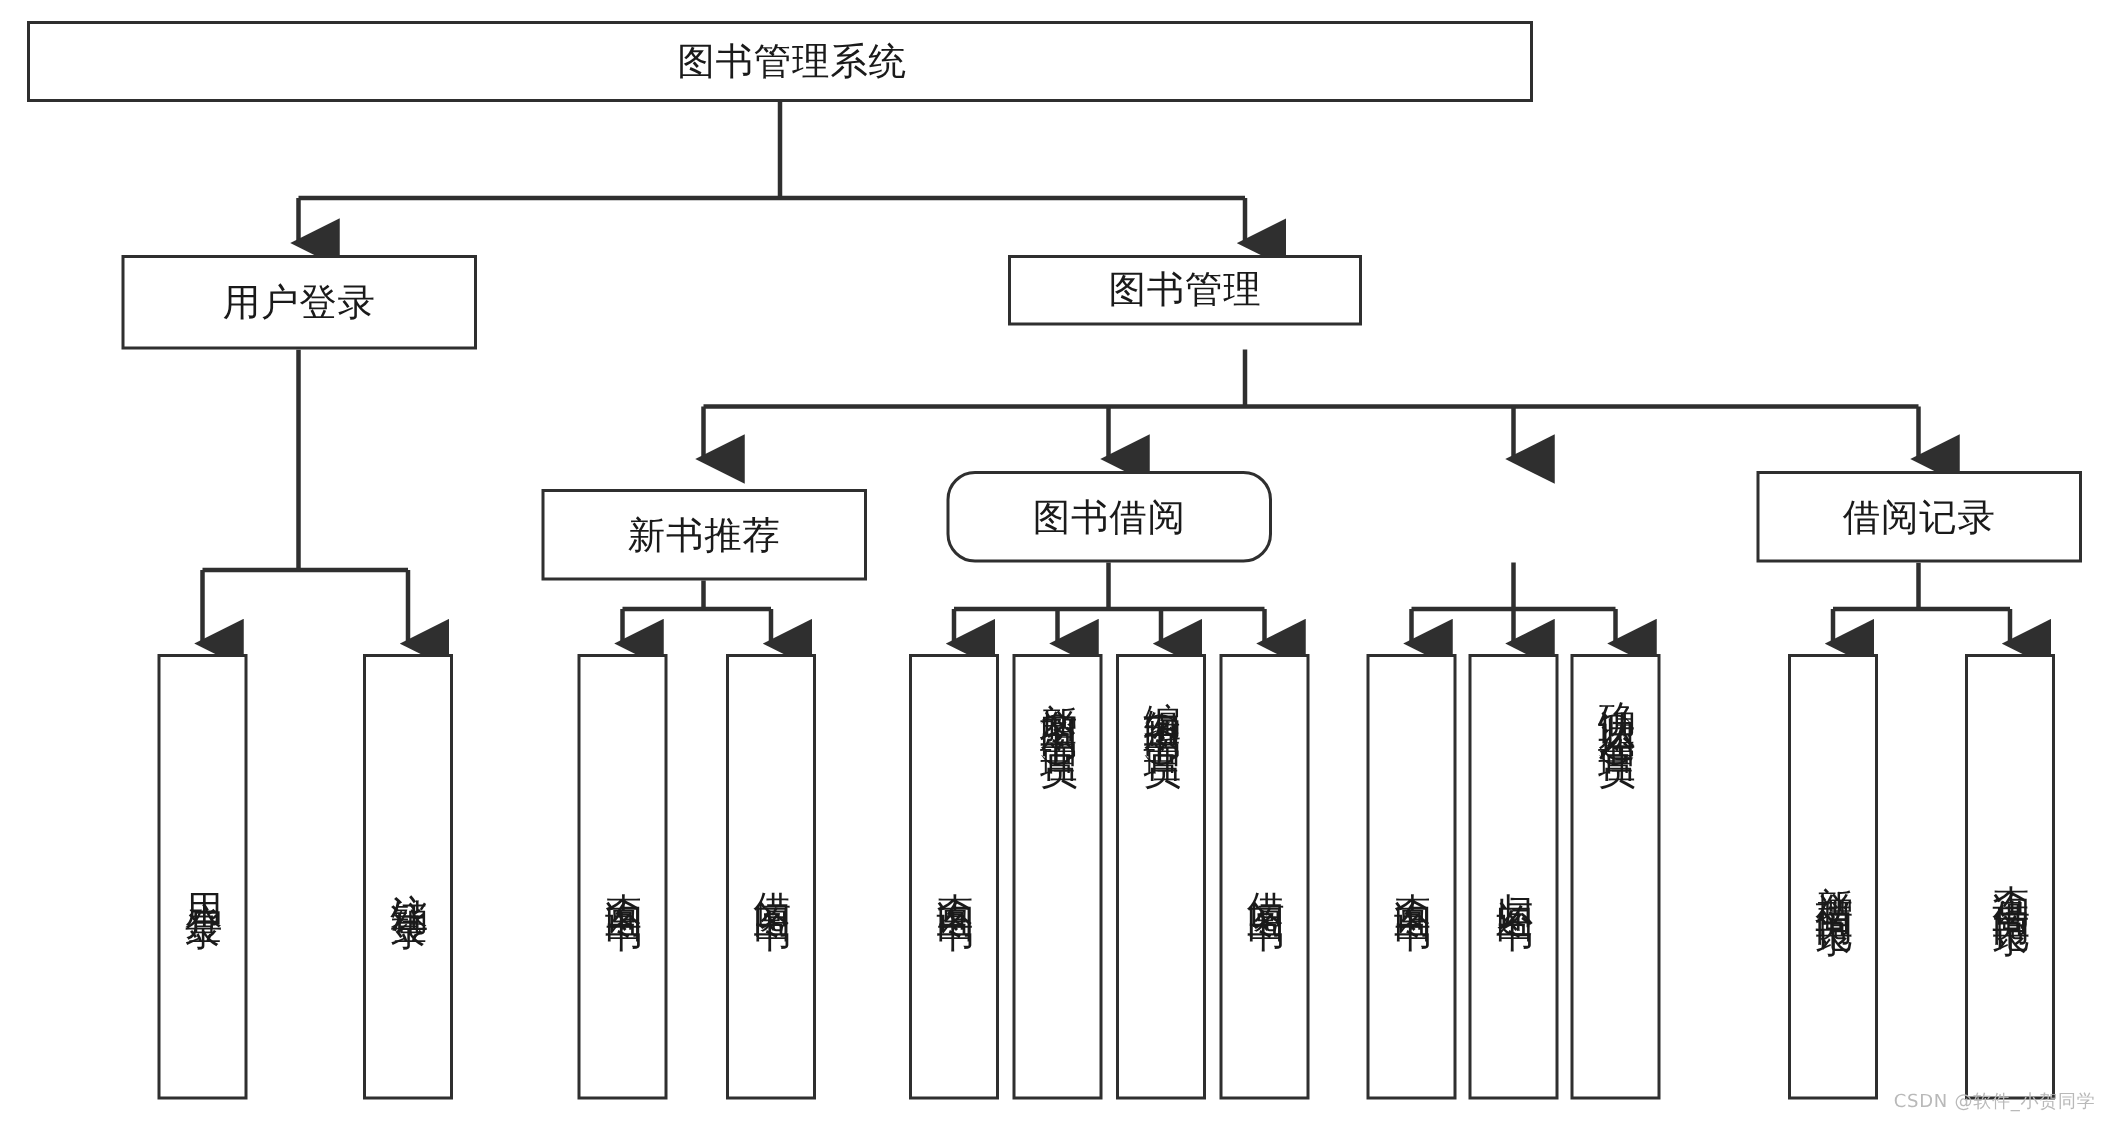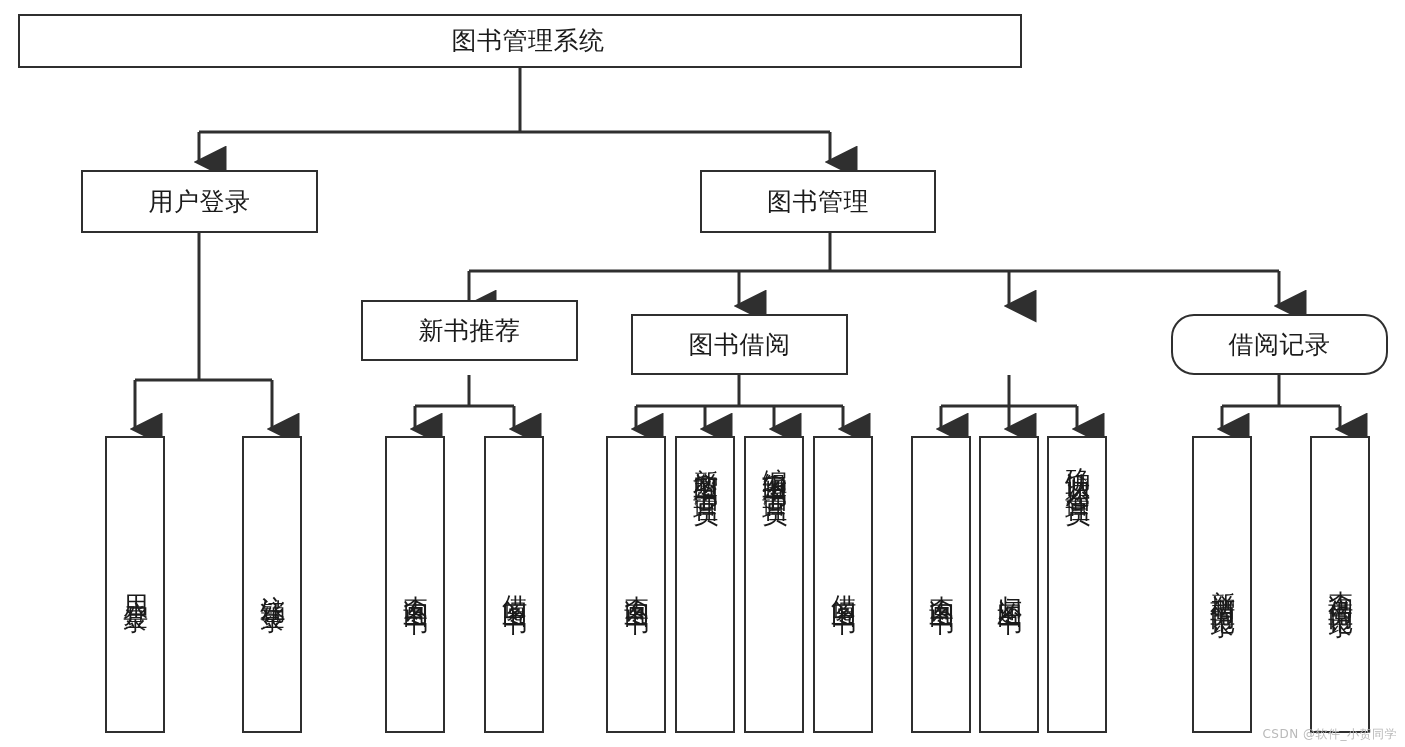--- a/index.html
+++ b/index.html
@@ -134,31 +134,31 @@
     </g>
   </svg>
 
   <div class="node h" id="n-root" style="left:18px; top:14px; width:1004px; height:54px;padding-left:16px;">
     <span class="label">图书管理系统</span>
   </div>
 
   <div class="node h" style="left:81px; top:170px; width:237px; height:63px;">
     <span class="label">用户登录</span>
   </div>
-  <div class="node h" style="left:700px; top:170px; width:236px; height:63px;font-family:Liberation Serif, serif;">
+  <div class="node h" style="left:672px; top:170px; width:236px; height:47px;font-family:Liberation Serif, serif;">
     <span class="label">图书管理</span>
   </div>
 
-  <div class="node h" style="left:361px; top:300px; width:217px; height:61px;">
+  <div class="node h" style="left:361px; top:326px; width:217px; height:61px;">
     <span class="label">新书推荐</span>
   </div>
-  <div class="node h" style="left:631px; top:314px; width:217px; height:61px;">
+  <div class="node h" style="left:631px; top:314px; width:217px; height:61px;border-radius:19px;">
     <span class="label">图书借阅</span>
   </div>
-  <div class="node h" style="left:1171px; top:314px; width:217px; height:61px;border-radius:23px;">
+  <div class="node h" style="left:1171px; top:314px; width:217px; height:61px;">
     <span class="label">借阅记录</span>
   </div>
 
   <div class="node v mid" style="left:105px; top:436px; width:60px; height:297px;">
     <span class="label">用户登录</span>
   </div>
   <div class="node v mid" style="left:242px; top:436px; width:60px; height:297px;">
     <span class="label">注销登录</span>
   </div>
 

